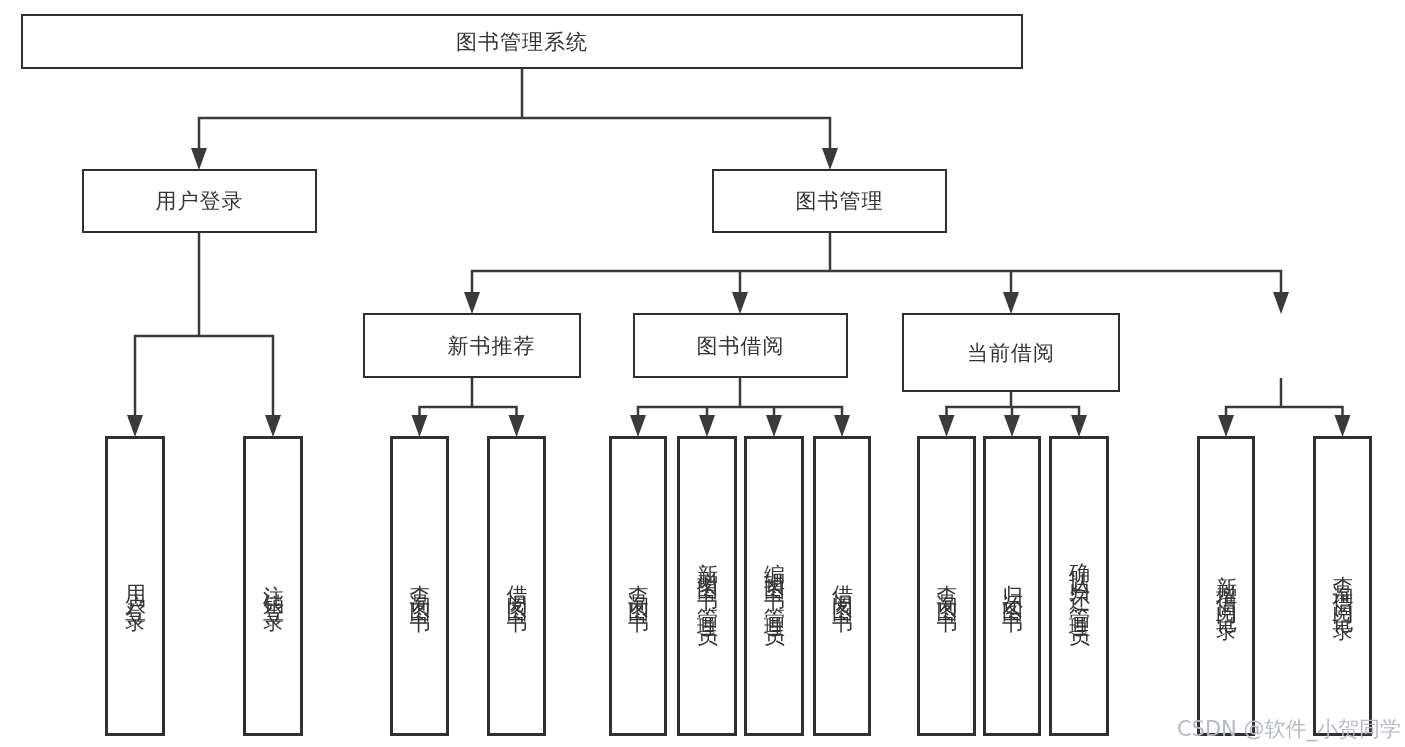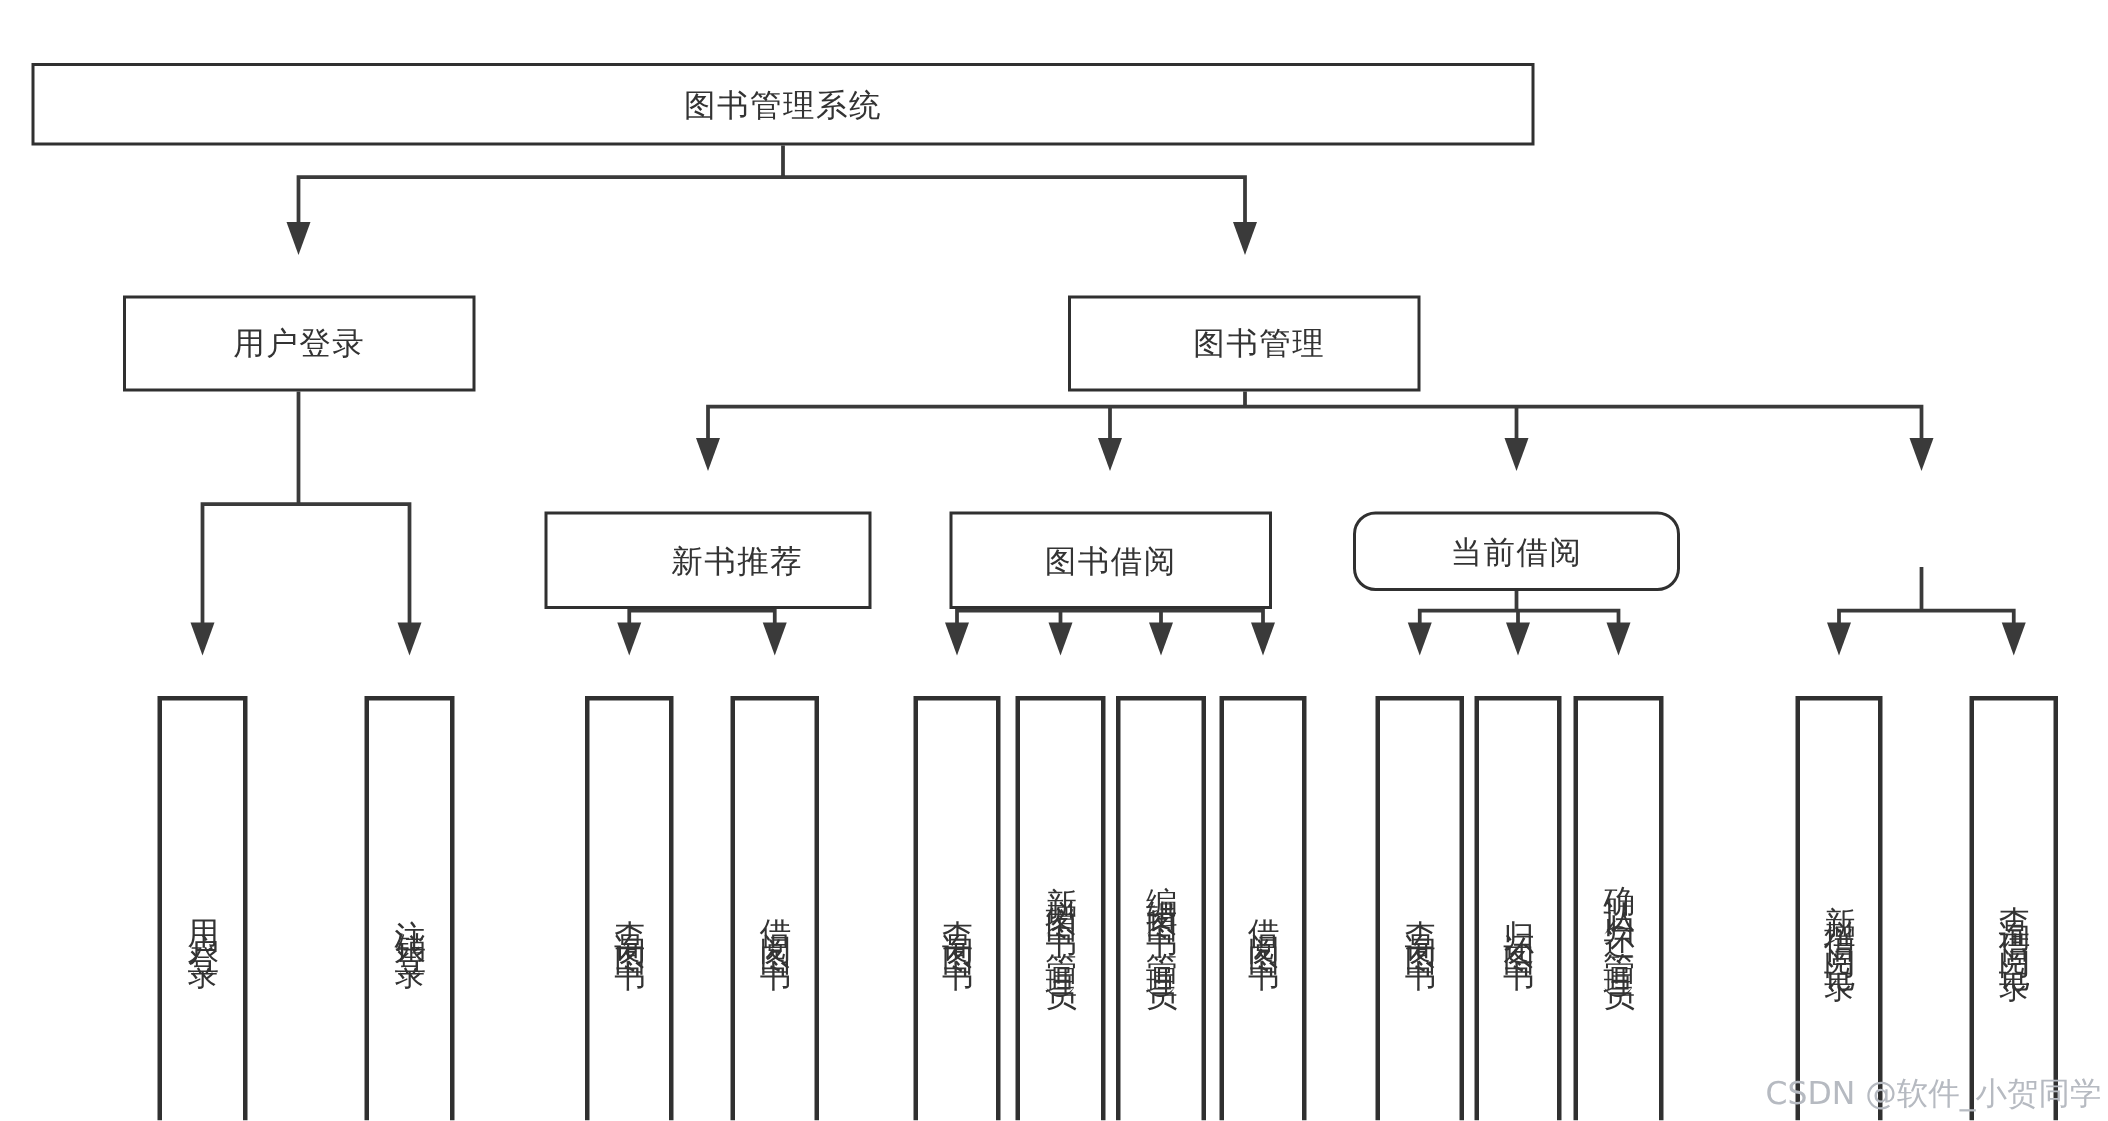--- a/index.html
+++ b/index.html
@@ -15,21 +15,20 @@
     position:relative;width:1405px;height:747px;background:var(--bg-color);
     overflow:hidden;
   }
   .lines{position:absolute;left:0;top:0;width:1405px;height:747px;}
   .connector{stroke:var(--line-color);stroke-width:2.5;fill:none;}
   .arrowhead{fill:var(--line-color);stroke:none;}
   .box{
     position:absolute;background:#ffffff;border:2px solid var(--border-color);
     box-sizing:border-box;display:flex;align-items:center;justify-content:center;
     color:var(--text-color);
-    margin-top:28px;
   }
   .box-h span{font-size:21px;letter-spacing:1px;white-space:nowrap;}
   .box-v{border-width:3px;}
   .box-v span{
     writing-mode:vertical-rl;text-orientation:mixed;
     font-size:21px;line-height:1;letter-spacing:9px;
   }
   .watermark{
     position:absolute;right:4px;bottom:4px;font-size:21px;
     color:var(--watermark-color);white-space:nowrap;z-index:5;
@@ -80,21 +79,21 @@
   <div class="box box-h" style="left:712px;top:169px;width:235px;height:64px;padding-left:20px;">
     <span>图书管理</span>
   </div>
 
   <div class="box box-h" style="left:363px;top:313px;width:218px;height:65px;padding-left:39px;">
     <span>新书推荐</span>
   </div>
   <div class="box box-h" style="left:633px;top:313px;width:215px;height:65px;">
     <span>图书借阅</span>
   </div>
-  <div class="box box-h" style="left:902px;top:313px;width:218px;height:53px;border-radius:15px;">
+  <div class="box box-h" style="left:902px;top:313px;width:218px;height:79px;">
     <span>当前借阅</span>
   </div>
 
   <div class="box box-v" style="left:105px;top:436px;width:60px;height:300px;">
     <span>用户登录</span>
   </div>
   <div class="box box-v" style="left:243px;top:436px;width:60px;height:300px;">
     <span>注销登录</span>
   </div>
 

